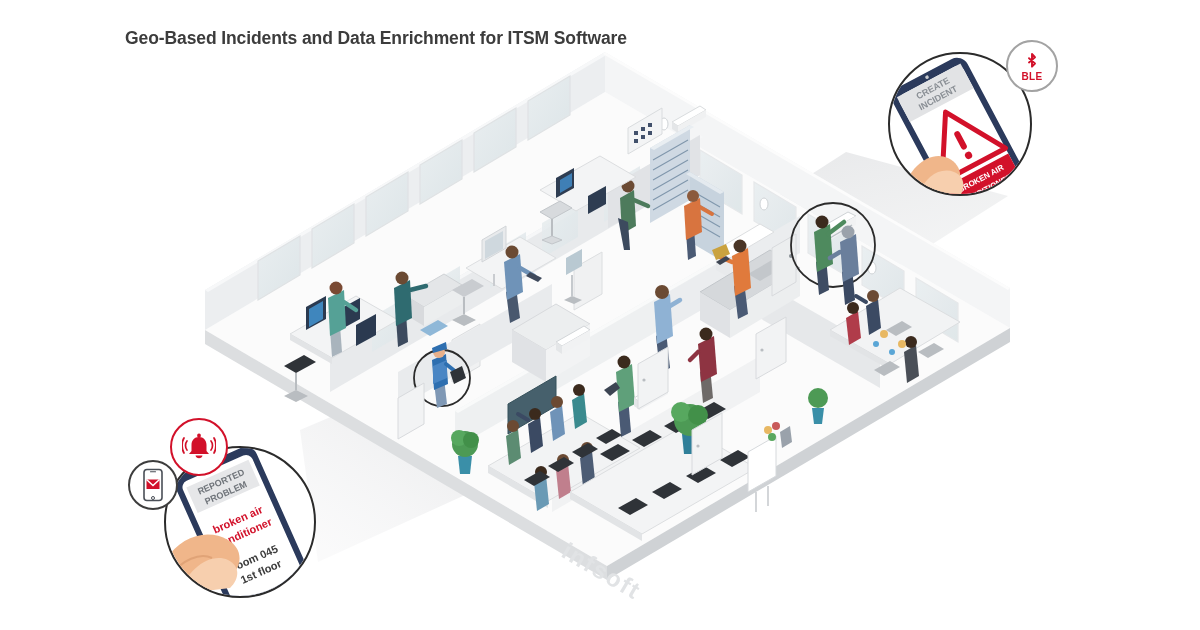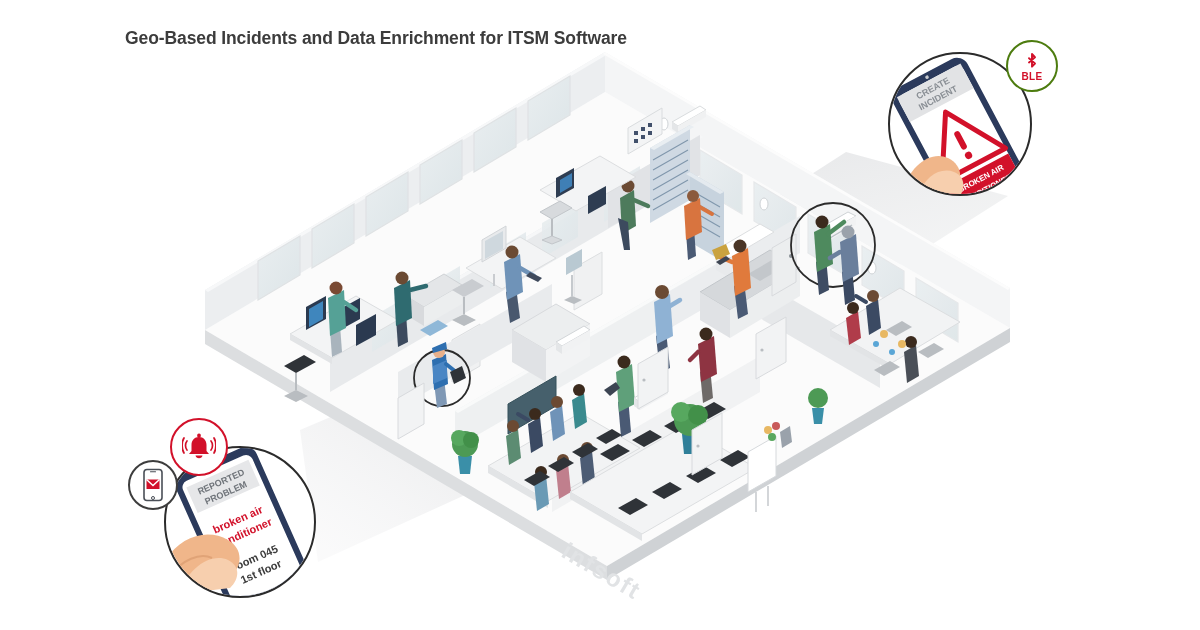--- a/index.html
+++ b/index.html
@@ -30,21 +30,21 @@
   .badge-ring {
     position:absolute; border-radius:50%; background:#fff;
     display:flex; align-items:center; justify-content:center;
   }
 
   
   #callout-tr { left:878px; top:34px; width:180px; height:180px; }
   #callout-tr .bubble-ring { left:10px; top:18px; width:144px; height:144px; }
   #badge-ble {
     left:128px; top:6px; width:52px; height:52px;
-    border:2px solid #4d7c0f;
+    border:2px solid #a3a3a3;
   }
 
   
   #callout-bl { left:128px; top:418px; width:210px; height:180px; }
   #callout-bl .bubble-ring { left:36px; top:28px; width:152px; height:152px; }
   #badge-bell {
     left:42px; top:0px; width:58px; height:58px;
     border:2.5px solid #d2112a;
   }
   #badge-mail {

